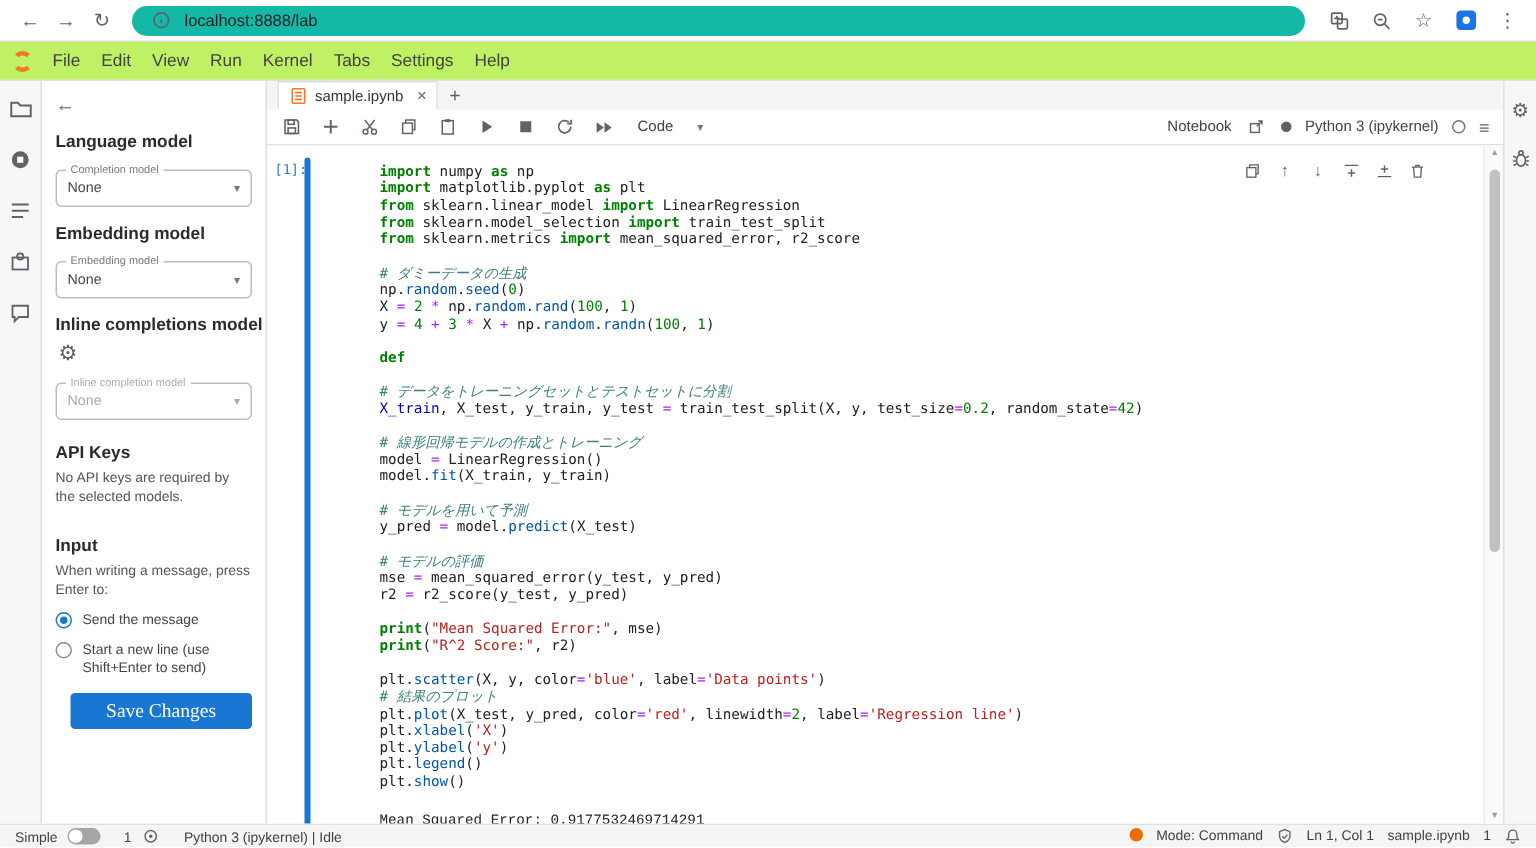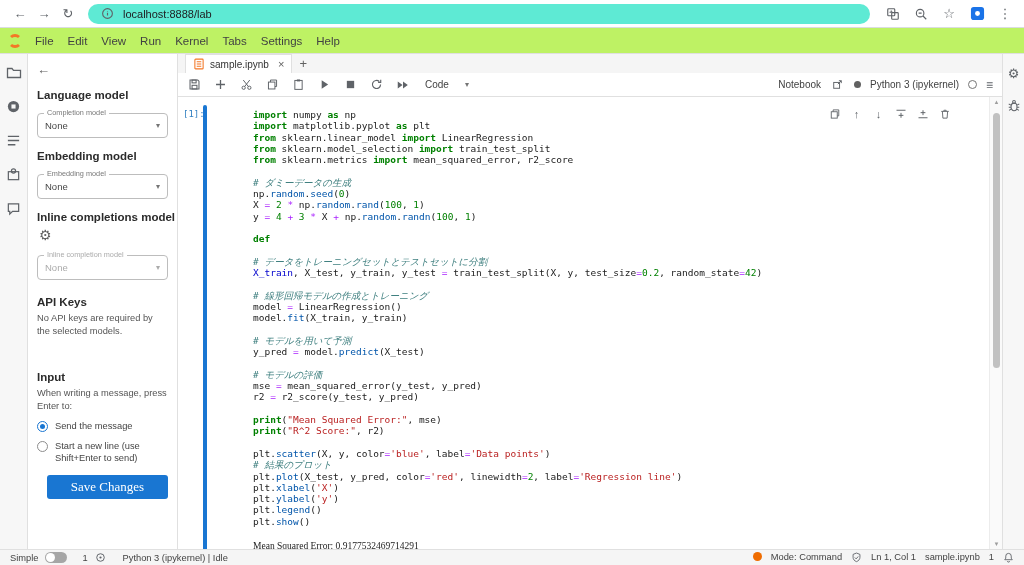--- a/index.html
+++ b/index.html
@@ -4,21 +4,21 @@
 <style>
   *{margin:0;padding:0;box-sizing:border-box}
   html,body{width:1024px;height:565px;overflow:hidden;background:#fff;
     font-family:"Liberation Sans",sans-serif;color:#333}
 
   
   .browser-bar{height:28px;background:#fff;border-bottom:1px solid #dadce0;
     display:flex;align-items:center;padding:0 10px;gap:4px}
   .nav-btn{width:20px;height:20px;display:flex;align-items:center;justify-content:center;
     color:#5f6368;font-size:13px;border-radius:50%}
-  .url-pill{flex:1;height:20px;background:#5eead4;border-radius:10px;display:flex;
+  .url-pill{flex:1;height:20px;background:#14b8a6;border-radius:10px;display:flex;
     align-items:center;padding:0 10px;gap:7px;margin:0 10px 0 6px}
   .url-text{font-size:11px;color:#202124}
   .chrome-right{display:flex;align-items:center;gap:10px}
   .chrome-ic{display:flex;align-items:center;justify-content:center;width:18px;height:18px;color:#5f6368;font-size:13px}
 
   
   .jp-menubar{height:26px;background:#bef264;border-bottom:1px solid #e0e0e0;
     display:flex;align-items:center;padding:0 5px}
   .jp-logo{width:14px;height:14px;border-radius:50%;margin:0 6px 0 3px;
     border-top:3px solid #f37726;border-bottom:3px solid #f37726;
@@ -77,21 +77,21 @@
   .editor{padding:4px 4px 4px 46px;font-family:"DejaVu Sans Mono",monospace;font-size:9.5px;color:#212121}
   .cl{white-space:pre;height:11.3px;line-height:11.3px}
   .tok-k{color:#008000;font-weight:bold}
   .tok-f{color:#008000;font-weight:bold}
   .tok-c{color:#408080;font-style:italic}
   .tok-s{color:#ba2121}
   .tok-n{color:#008000}
   .tok-o{color:#aa22ff}
   .tok-p{color:#0055aa}
   .tok-d{color:#0000cc}
-  .cell-output{margin:10px 0 0 46px;font-family:Liberation Serif, serif;font-size:9.5px;color:#212121;white-space:pre}
+  .cell-output{margin:10px 0 0 46px;font-family:Liberation Mono, monospace;font-size:9.5px;color:#212121;white-space:pre}
 
   .cell-toolbar{position:absolute;top:9px;right:48px;display:flex;gap:9px;align-items:center;
     background:#fff;padding:1px 3px}
   .ct-ic{width:13px;height:13px;display:flex;align-items:center;justify-content:center;color:#5f6368;font-size:11px}
 
   .nb-scrollbar{position:absolute;top:0;right:0;width:13px;bottom:0;background:#fafafa;border-left:1px solid #ececec}
   .nb-thumb{position:absolute;top:16px;left:3px;width:7px;height:255px;background:#c1c1c1;border-radius:4px}
   .sb-arrow{position:absolute;left:0;width:13px;text-align:center;font-size:6px;color:#9e9e9e}
 
   .right-strip{width:22px;background:#f7f7f7;border-left:1px solid #e0e0e0;
@@ -212,21 +212,21 @@
     <div class="panel-gear">⚙</div>
     <div class="mui-select disabled">
       <span class="flabel">Inline completion model</span>
       <span class="val">None</span>
       <span class="caret">▾</span>
     </div>
 
     <div class="panel-h" style="margin-top:16px">API Keys</div>
     <div class="panel-p">No API keys are required by the selected models.</div>
 
-    <div class="panel-h" style="margin-top:33px">Input</div>
+    <div class="panel-h" style="margin-top:20px">Input</div>
     <div class="panel-p">When writing a message, press Enter to:</div>
 
     <div class="radio-row">
       <span class="radio on"></span>
       <span class="radio-label">Send the message</span>
     </div>
     <div class="radio-row">
       <span class="radio"></span>
       <span class="radio-label">Start a new line (use Shift+Enter to send)</span>
     </div>

